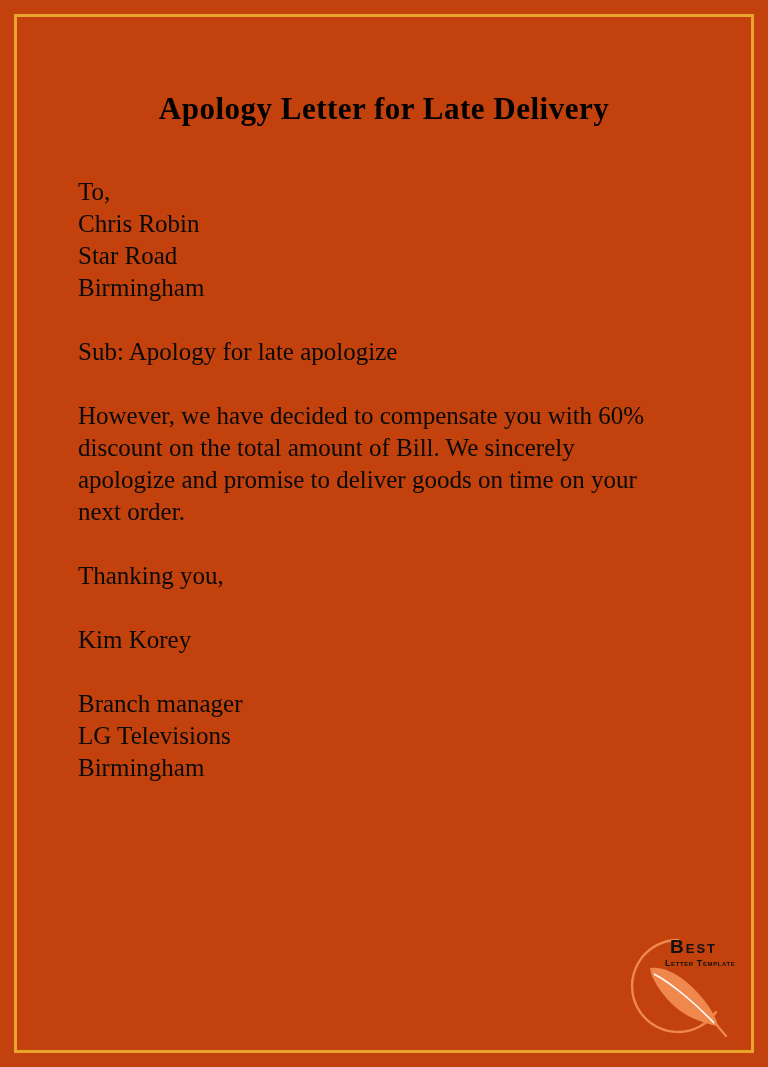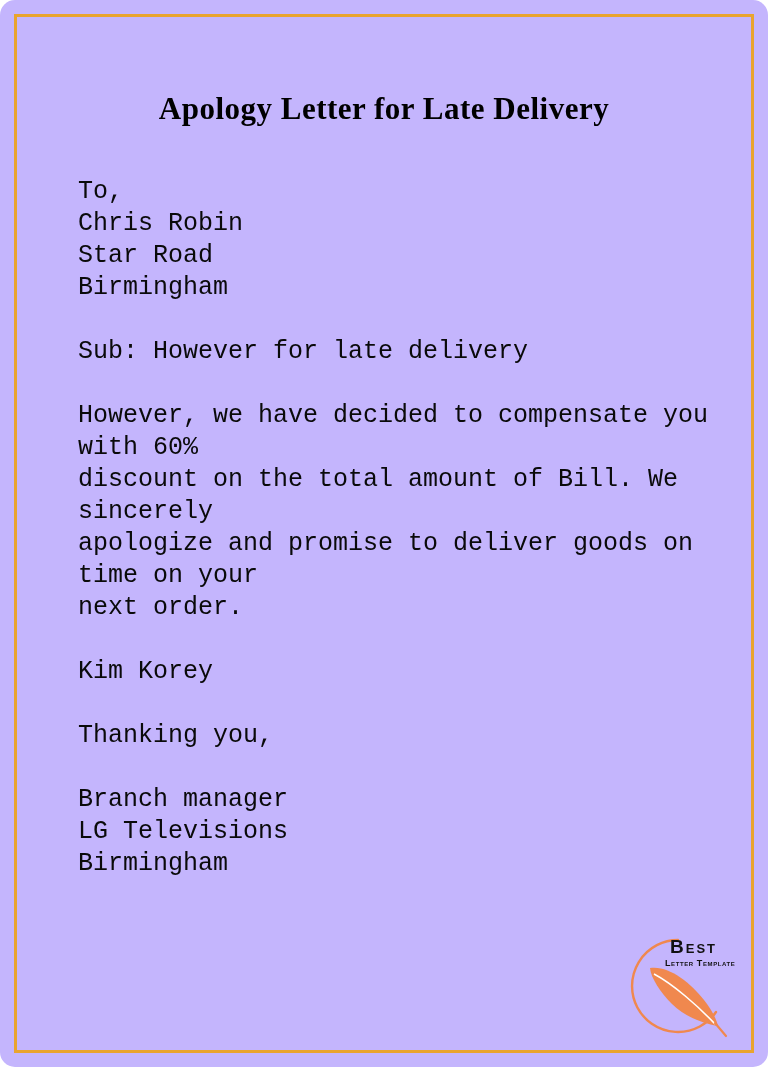--- a/index.html
+++ b/index.html
@@ -4,25 +4,24 @@
 <style>
   html, body {
     margin: 0;
     padding: 0;
     background: #ffffff;
   }
   .page {
     position: relative;
     width: 768px;
     height: 1067px;
-    background: #c4b5fd;
+    background: #c2410c;
     overflow: hidden;
     font-family: "Liberation Serif", serif;
     color: #0a0a0a;
-    border-radius: 15px;
   }
   .border-frame {
     position: absolute;
     left: 14px;
     top: 14px;
     right: 14px;
     bottom: 14px;
     border: 3px solid #E9A42E;
     pointer-events: none;
   }
@@ -40,21 +39,20 @@
     margin-top: 46px;
     margin-left: 78px;
     width: 640px;
     font-size: 25px;
     line-height: 32px;
     color: #0a0a0a;
   }
   .letter-block {
     white-space: pre-line;
     margin: 11px 0 32px 0;
-    font-family: Liberation Mono, monospace;
   }
   
   .brand-logo {
     position: absolute;
     left: 618px;
     top: 934px;
     width: 134px;
     height: 106px;
   }
   .brand-logo svg {
@@ -93,27 +91,27 @@
 <div class="page">
   <div class="border-frame"></div>
 
   <h1 class="letter-title">Apology Letter for Late Delivery</h1>
 
   <div class="letter-body">
     <p class="letter-block">To,
 Chris Robin
 Star Road
 Birmingham</p>
-    <p class="letter-block">Sub: However for late delivery</p>
+    <p class="letter-block">Sub: Apology for late apologize</p>
     <p class="letter-block">However, we have decided to compensate you with 60%
 discount on the total amount of Bill. We sincerely
 apologize and promise to deliver goods on time on your
 next order.</p>
+    <p class="letter-block">Thanking you,</p>
     <p class="letter-block">Kim Korey</p>
-    <p class="letter-block">Thanking you,</p>
     <p class="letter-block">Branch manager
 LG Televisions
 Birmingham</p>
   </div>
 
   <div class="brand-logo">
     <svg width="134" height="106" viewBox="0 0 134 106">
 
       <path d="M 60 6 A 46 46 0 1 0 98 78" fill="none" stroke="#F0884E" stroke-width="2.4" stroke-linecap="round"></path>
 

